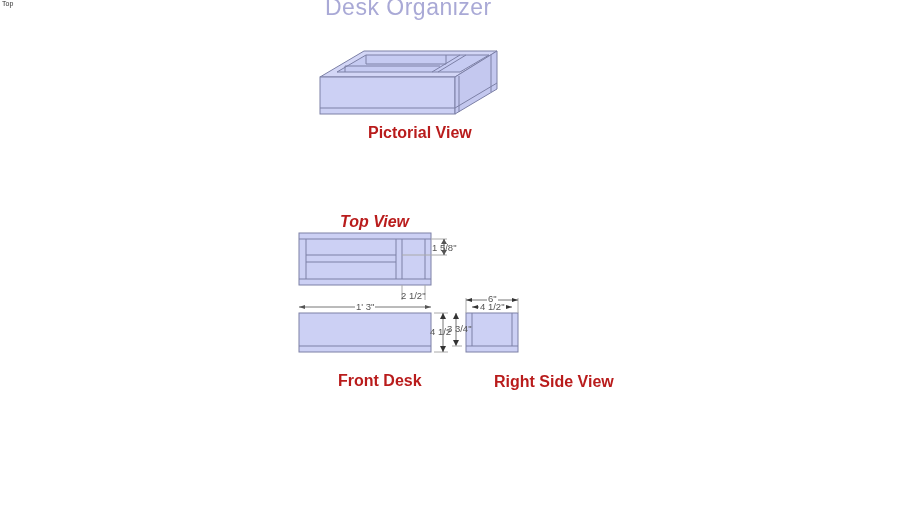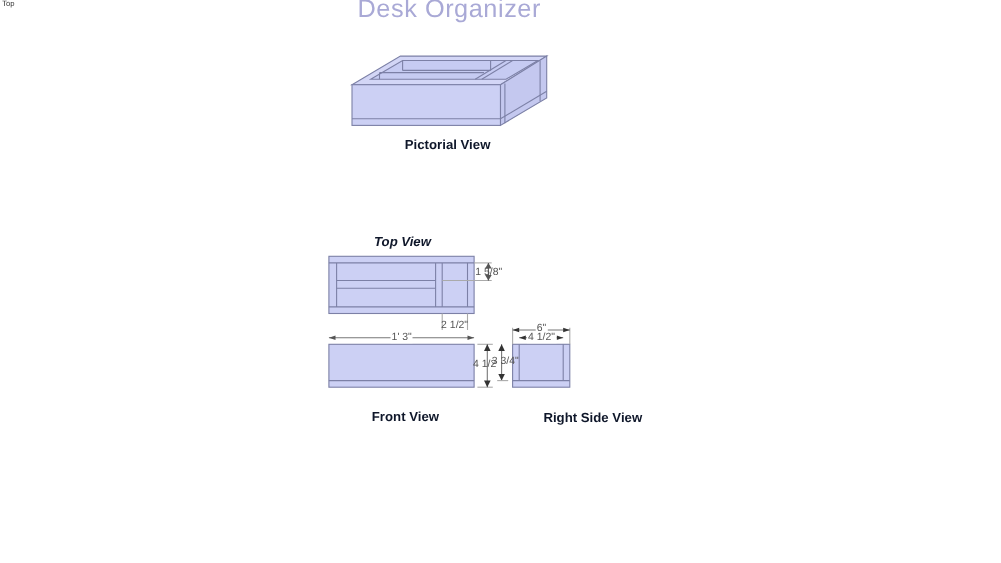--- a/index.html
+++ b/index.html
@@ -1,20 +1,20 @@
 <!DOCTYPE html>
 <html><head>
 <meta charset="utf-8">
 <style>
   html, body { margin:0; padding:0; }
   body { width:910px; height:512px; background:#ffffff; position:relative; overflow:hidden; font-family:"Liberation Sans", sans-serif; }
   .abs { position:absolute; }
   .scene-label { left:2px; top:0px; font-size:7px; color:#333; }
   .title { left:325px; top:-6px; font-size:23px; color:#a9a9d6; letter-spacing:0.5px; white-space:nowrap; }
-  .view-label { font-size:12px; font-weight:bold; color:#0f172a; white-space:nowrap; }
+  .view-label { font-size:16px; font-weight:bold; color:#b91c1c; white-space:nowrap; }
   .dim-text { font-size:9.5px; color:#555; white-space:nowrap; line-height:1; }
   svg { position:absolute; left:0; top:0; }
 </style>
 </head>
 <body>
 
 <div class="abs scene-label">Top</div>
 <div class="abs title">Desk Organizer</div>
 
 <svg width="910" height="512">
@@ -92,21 +92,21 @@
     <polygon points="466,300 472,298 472,302" fill="#333" stroke="none"></polygon>
     <polygon points="518,300 512,298 512,302" fill="#333" stroke="none"></polygon>
     <line x1="472" y1="307" x2="512" y2="307" stroke="#777"></line>
     <polygon points="472,307 478,305 478,309" fill="#333" stroke="none"></polygon>
     <polygon points="512,307 506,305 506,309" fill="#333" stroke="none"></polygon>
   </g>
 </svg>
 
 <div class="abs view-label" style="left:368px; top:124px;">Pictorial View</div>
 <div class="abs view-label" style="left:340px; top:213px;font-style:italic;">Top View</div>
-<div class="abs view-label" style="left:338px; top:372px;">Front View</div>
+<div class="abs view-label" style="left:338px; top:372px;">Front Desk</div>
 <div class="abs view-label" style="left:450px; top:373px;padding-left:44px;">Right Side View</div>
 
 <div class="abs dim-text" style="left:432px; top:243px;">1 5/8"</div>
 <div class="abs dim-text" style="left:401px; top:291px;">2 1/2"</div>
 <div class="abs dim-text" style="left:355px; top:302px; background:#fff; padding:0 1px;">1' 3"</div>
 <div class="abs dim-text" style="left:430px; top:327px;">4 1/2</div>
 <div class="abs dim-text" style="left:447px; top:324px;">3 3/4"</div>
 <div class="abs dim-text" style="left:487px; top:294px; background:#fff; padding:0 1px;">6"</div>
 <div class="abs dim-text" style="left:479px; top:302px; background:#fff; padding:0 1px;">4 1/2"</div>
 

